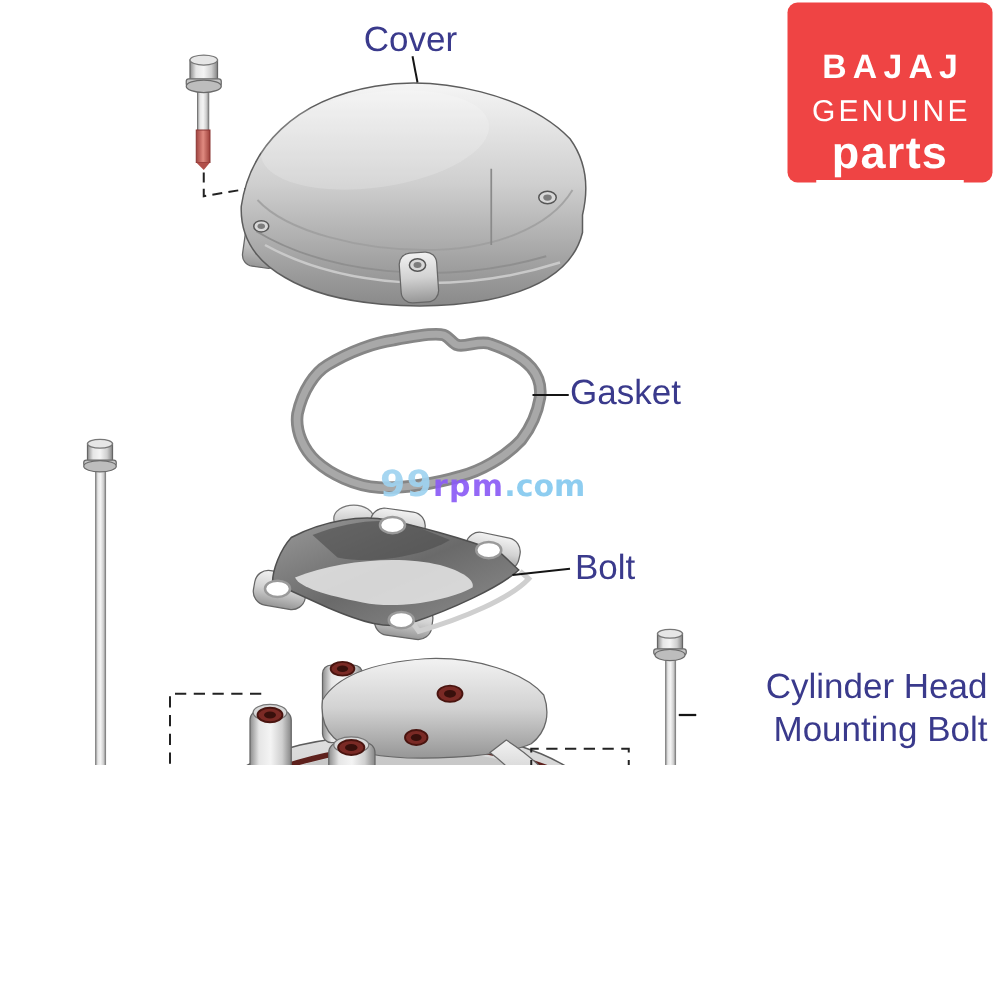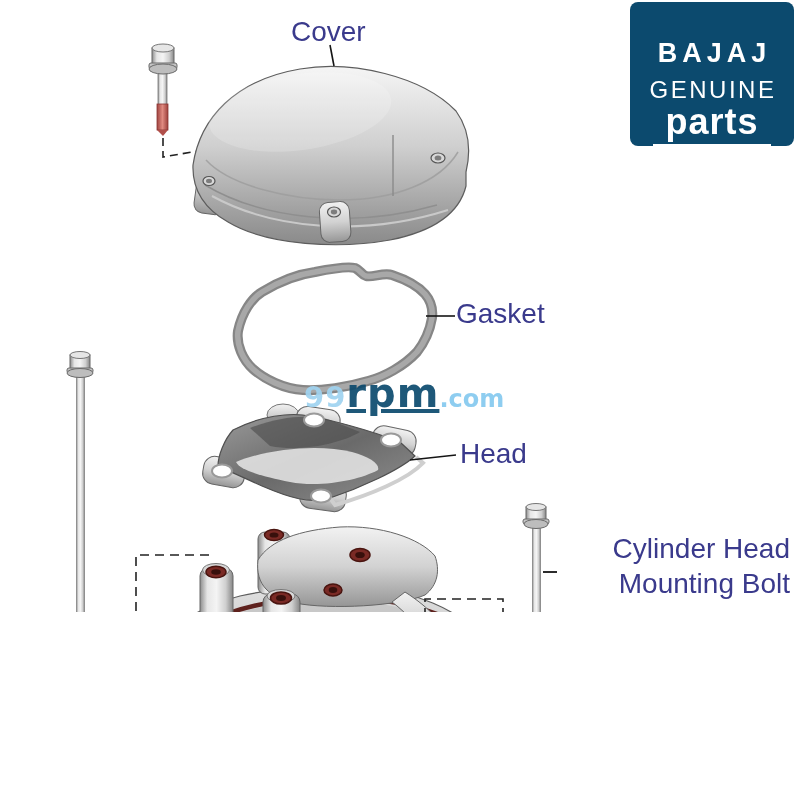--- a/index.html
+++ b/index.html
@@ -6,23 +6,23 @@
   .stage{position:relative;width:800px;height:612px;background:#ffffff;overflow:hidden;
          font-family:"Liberation Sans",sans-serif;}
   .stage svg{position:absolute;left:0;top:0;}
   .label{position:absolute;color:#3a3a8c;font-size:28px;line-height:1.2;white-space:nowrap;}
   #cover-label{left:291px;top:15px;}
   #gasket-label{left:456px;top:297px;}
   #plate-label{left:460px;top:437px;}
   #chmb-label{left:584px;top:531px;width:206px;text-align:right;line-height:35px;white-space:normal;}
   .watermark{position:absolute;left:304px;top:370px;opacity:.92;white-space:nowrap;}
   .wm-99{font-family:"DejaVu Sans",sans-serif;font-weight:bold;font-size:29px;color:#9fd3f0;letter-spacing:1px;}
-  .wm-rpm{font-family:"DejaVu Sans",sans-serif;font-weight:bold;font-size:40px;color:#0c4a6e;letter-spacing:1px;text-decoration:underline;}
+  .wm-rpm{font-family:"DejaVu Sans",sans-serif;font-weight:bold;font-size:24px;color:#8b5cf6;letter-spacing:1px;}
   .wm-com{font-family:"DejaVu Sans",sans-serif;font-weight:bold;font-size:24px;color:#85c9ef;text-align:right;}
-  .logo{position:absolute;left:630px;top:2px;width:164px;height:144px;background:#0c4a6e;
+  .logo{position:absolute;left:630px;top:2px;width:164px;height:144px;background:#ef4444;
         border-radius:8px;color:#ffffff;text-align:center;}
   .logo-brand{margin-top:36px;font-size:27px;font-weight:bold;letter-spacing:5px;margin-left:5px;}
   .logo-genuine{margin-top:7px;font-size:24px;font-weight:400;letter-spacing:2.5px;margin-left:2px;}
   .logo-parts{margin-top:-3px;font-size:36px;font-weight:bold;letter-spacing:1px;}
   .logo-underline{position:relative;margin:1px auto 0;width:118px;height:3px;background:#ffffff;}
   .logo-arrow{position:absolute;left:-1px;top:3px;width:0;height:0;
               border-left:6px solid transparent;border-right:6px solid transparent;
               border-top:8px solid #ffffff;}
 </style>
 </head>
@@ -270,21 +270,21 @@
 
   <polyline points="209,555 136,555 136,728 145,728" fill="none" stroke="#222" stroke-width="1.6" stroke-dasharray="9 6"></polyline>
   <polyline points="80,701 80,709 134,709" fill="none" stroke="#222" stroke-width="1.6" stroke-dasharray="9 6"></polyline>
   <polyline points="425,632 425,599 503,599 503,738 536,738 536,731" fill="none" stroke="#222" stroke-width="1.6" stroke-dasharray="9 6"></polyline>
 
   <line x1="543" y1="572" x2="557" y2="572" stroke="#151515" stroke-width="1.8"></line>
 </svg>
 
 <div class="label" id="cover-label">Cover</div>
 <div class="label" id="gasket-label">Gasket</div>
-<div class="label" id="plate-label">Head</div>
+<div class="label" id="plate-label">Bolt</div>
 <div class="label" id="chmb-label">
   <span>Cylinder Head</span><br>
   <span>Mounting Bolt</span>
 </div>
 
 <div class="watermark">
   <span class="wm-99">99</span><span class="wm-rpm">rpm</span><span class="wm-com">.com</span>
 </div>
 
 <div class="logo">

